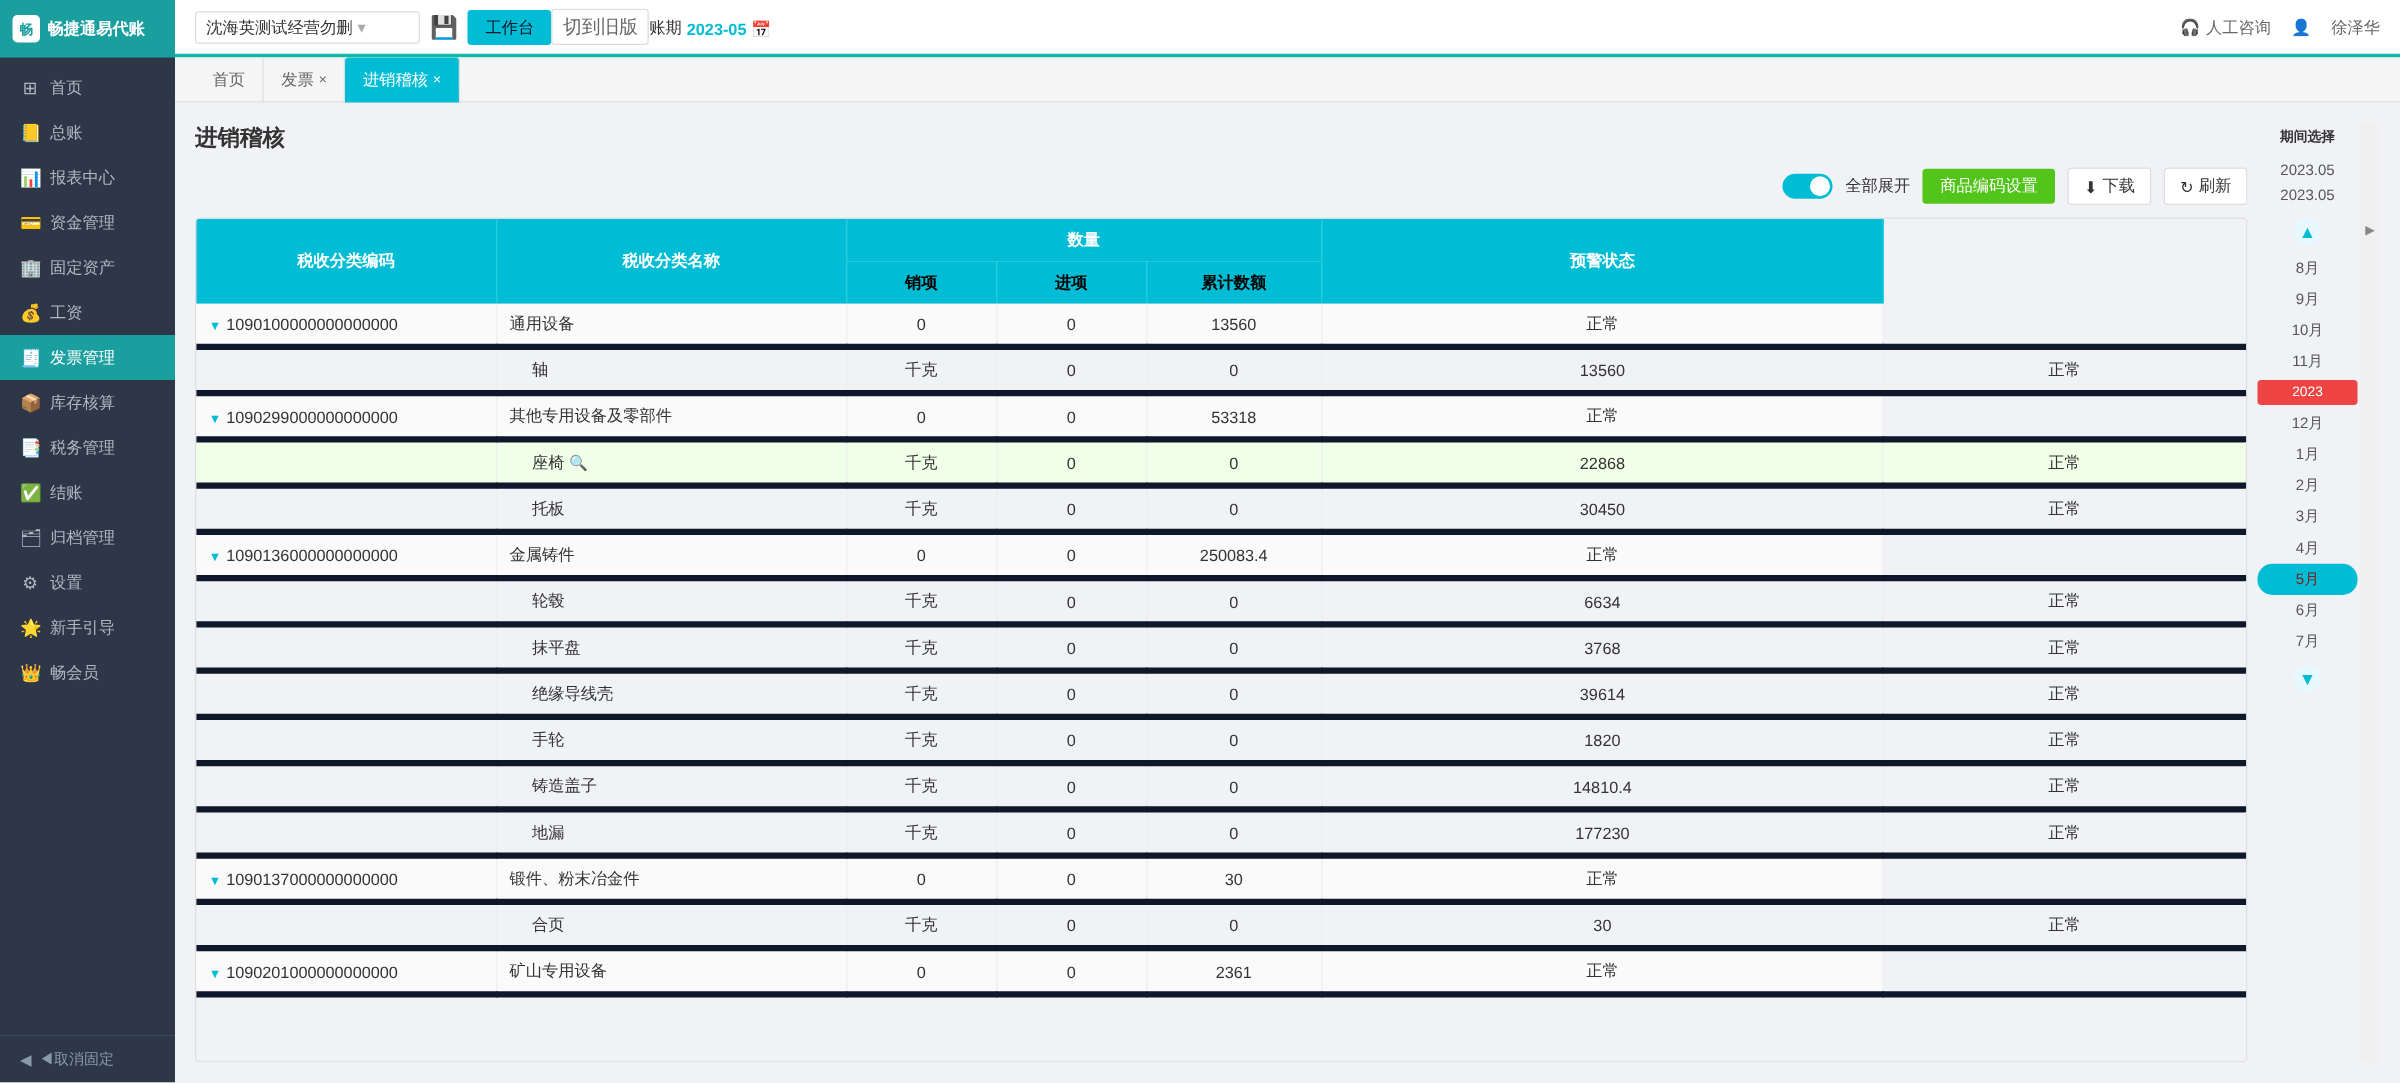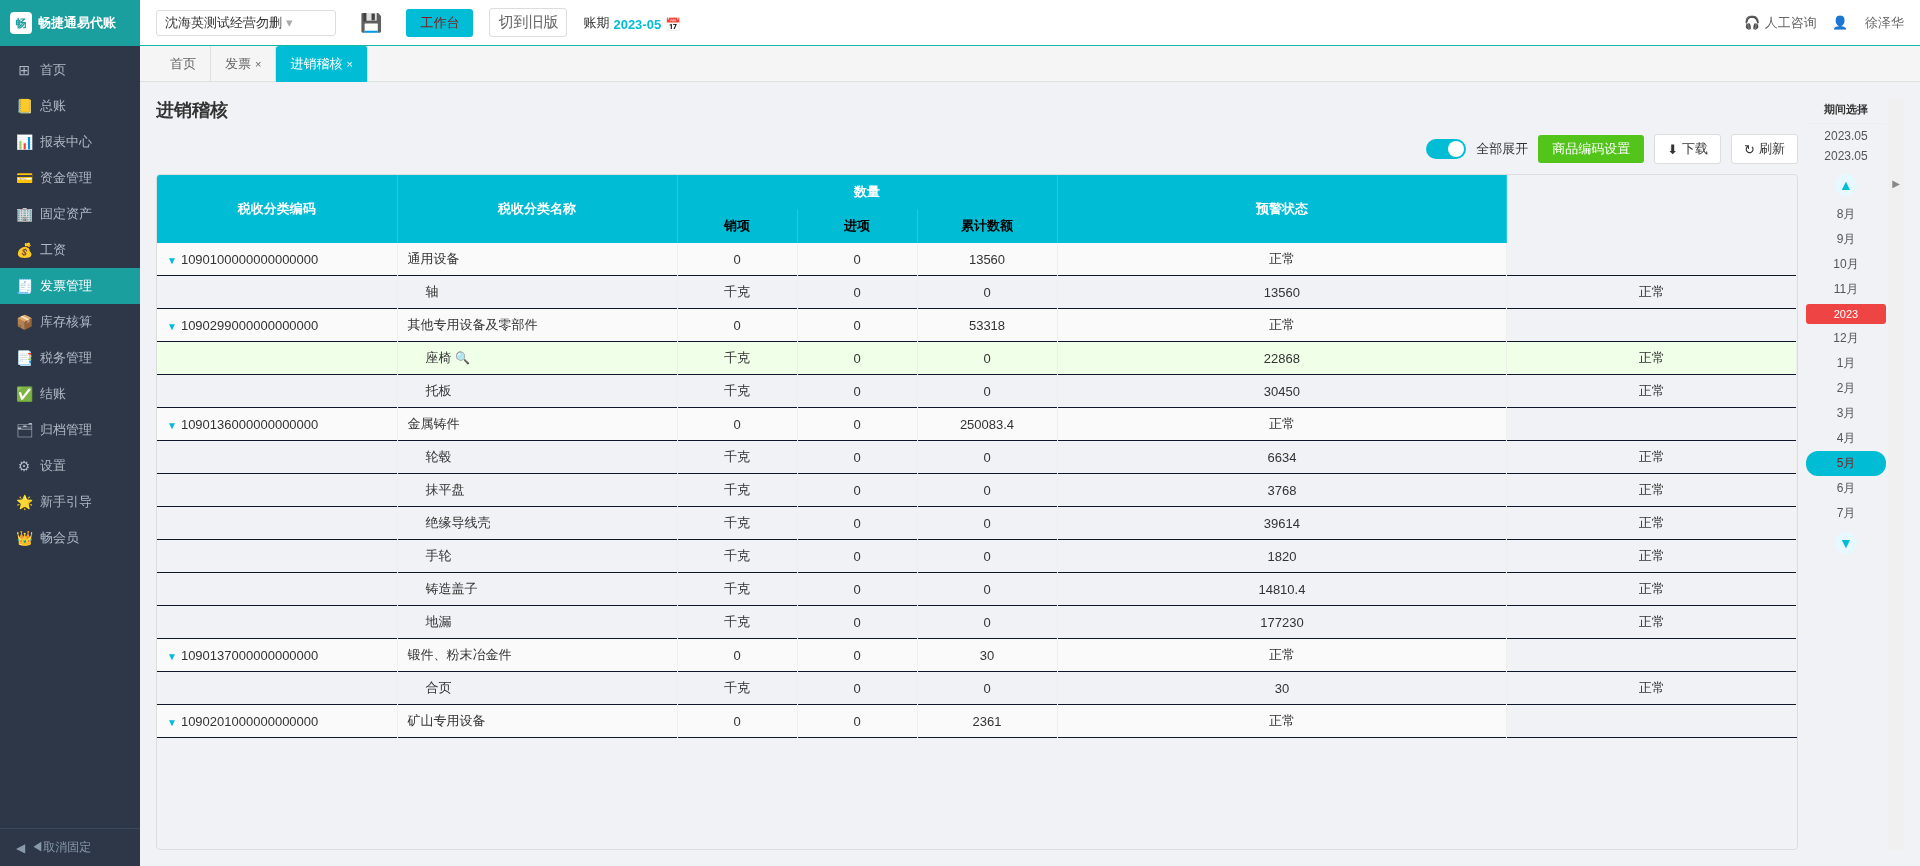--- a/index.html
+++ b/index.html
@@ -55,40 +55,40 @@
 
     
     .main { flex: 1; display: flex; flex-direction: column; overflow: hidden; }
 
     
     .topbar {
       background: white;
       height: 46px;
       display: flex; align-items: center;
       padding: 0 16px;
-      border-bottom: 1px solid #14b8a6;
-      gap: 16px;
+      border-bottom: 3px solid #14b8a6;
+      gap: 0;
       flex-shrink: 0;
     }
     .topbar-company {
       display: flex; align-items: center; gap: 4px;
       font-size: 13px; color: #333;
       border: 1px solid #ddd;
       padding: 3px 8px;
       border-radius: 3px;
       cursor: pointer;
       min-width: 180px;
     }
     .topbar-btn {
       border: none; background: none;
       padding: 4px 8px; cursor: pointer;
       color: #666; font-size: 15px;
     }
     .topbar-btn-primary {
-      background: #00bcd4; color: #7f1d1d;
+      background: #00bcd4; color: #0f172a;
       border: none; padding: 5px 14px;
       border-radius: 3px; cursor: pointer; font-size: 13px;
     }
     .topbar-period {
       display: flex; align-items: flex-end; gap: 4px;
       font-size: 13px; color: #333;
     }
     .topbar-right { margin-left: auto; display: flex; align-items: center; gap: 16px; color: #666; font-size: 13px; }
 
     
@@ -157,21 +157,21 @@
     table { width: 100%; border-collapse: collapse; font-size: 13px; }
     thead tr th {
       background: #00bcd4; color: white;
       padding: 8px 10px; text-align: center;
       border-right: 1px solid #22cce0;
       white-space: nowrap;
     }
     thead tr.sub-header th {
       background: #00bcd4; color: #000000;
     }
-    tbody tr { border-bottom: 1px solid #0f172a; }
+    tbody tr { border-bottom: 5px solid #0f172a; }
     tbody tr.highlighted { background: #f0ffe8; }
     tbody tr.group-row { background: #fafafa; }
     tbody td {
       padding: 7px 10px; color: #333;
       border-right: 1px solid #eee;
       text-align: center;
     }
     tbody td:first-child { text-align: left; }
     tbody td.left { text-align: left; }
     .triangle { color: #888; font-size: 10px; margin-right: 4px; }

